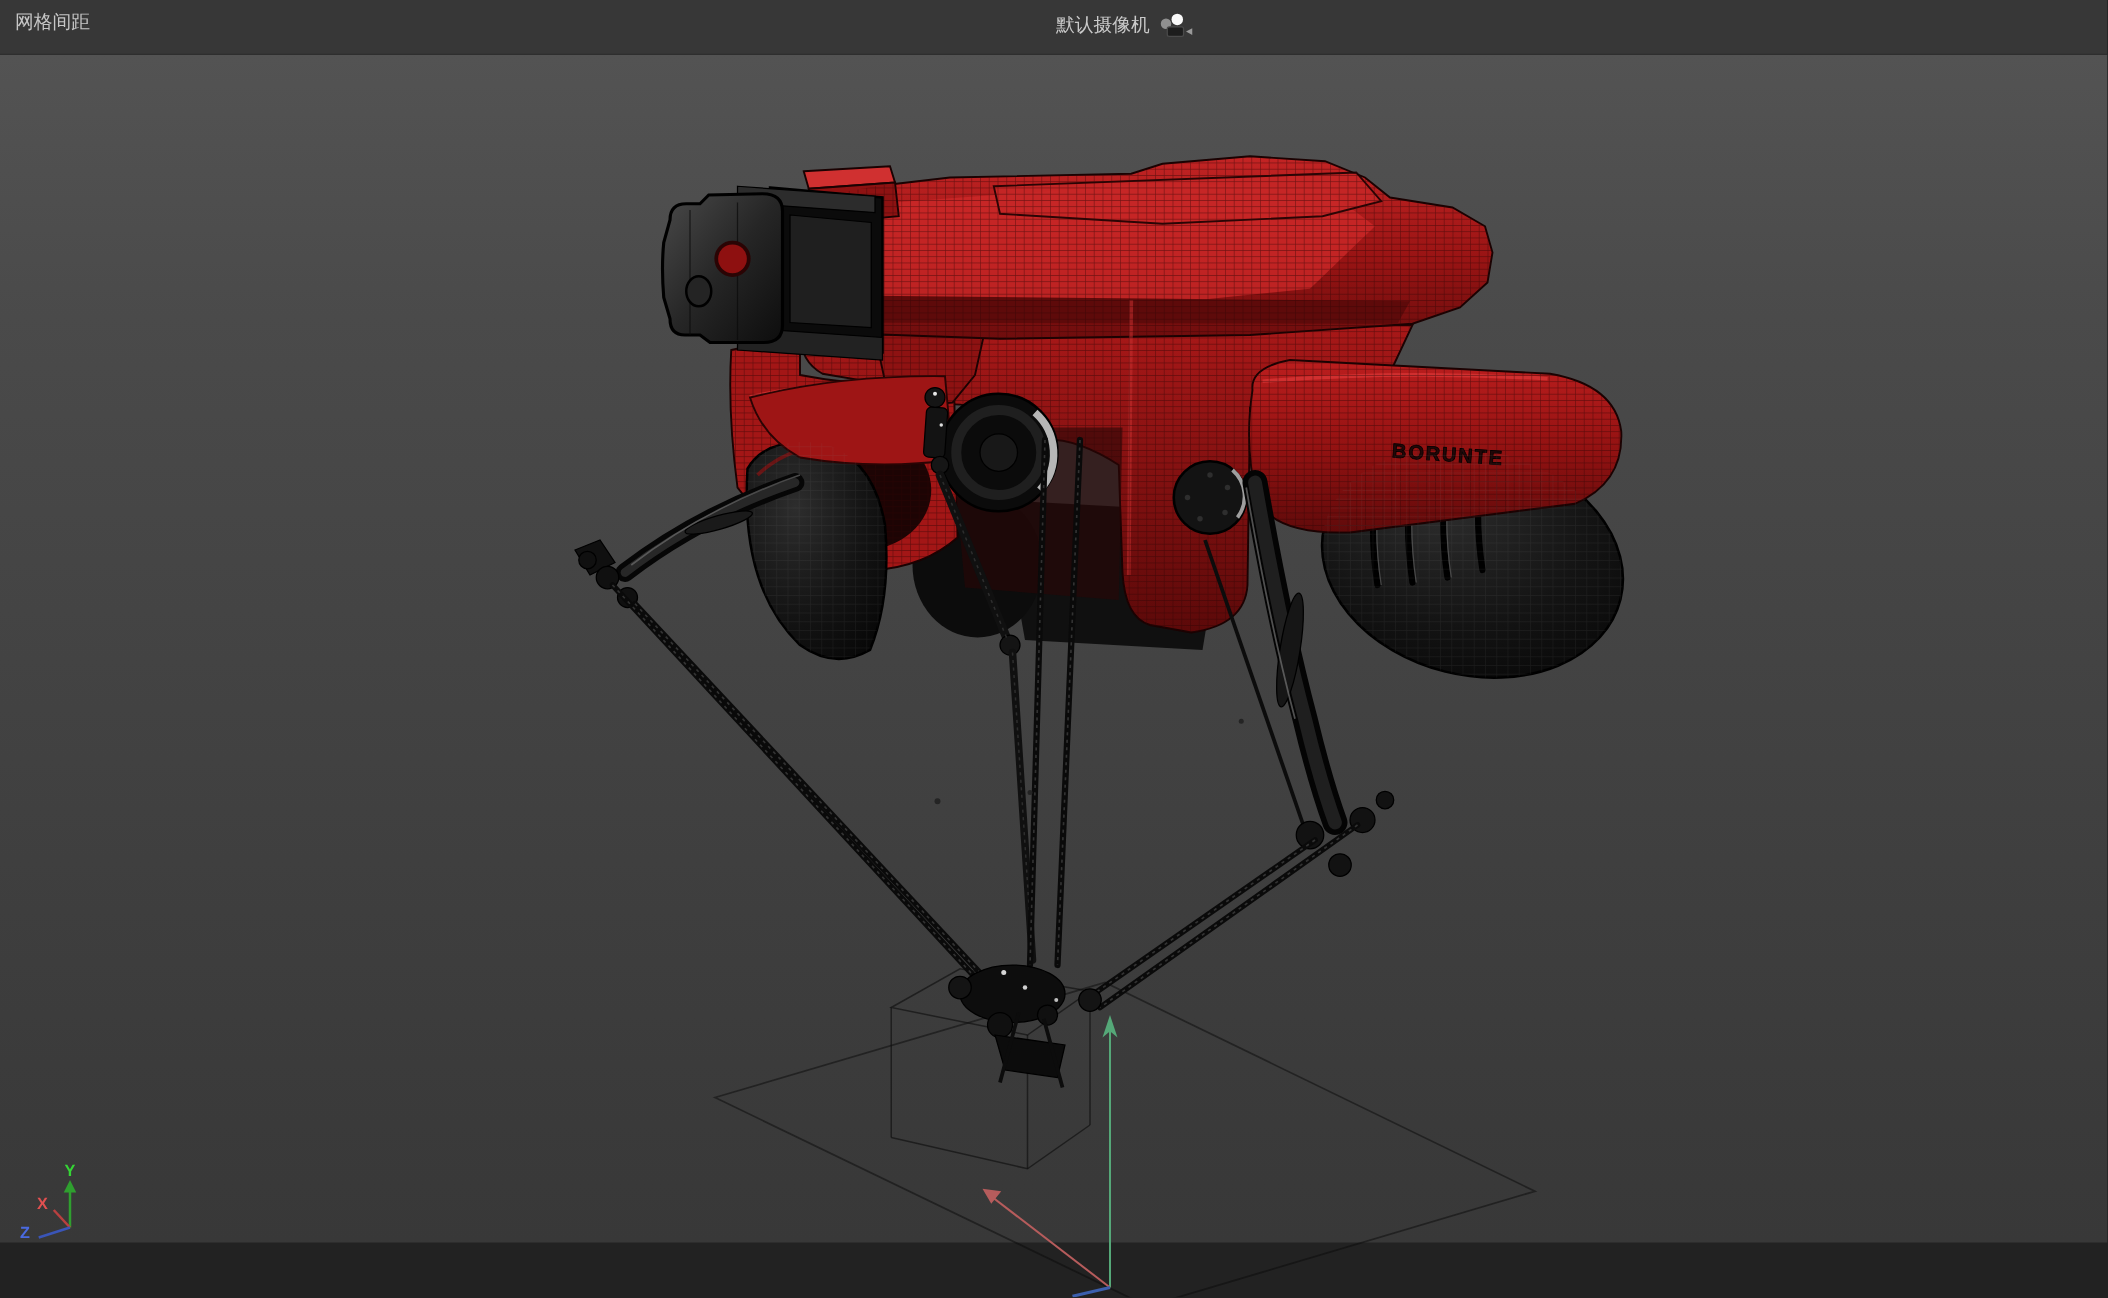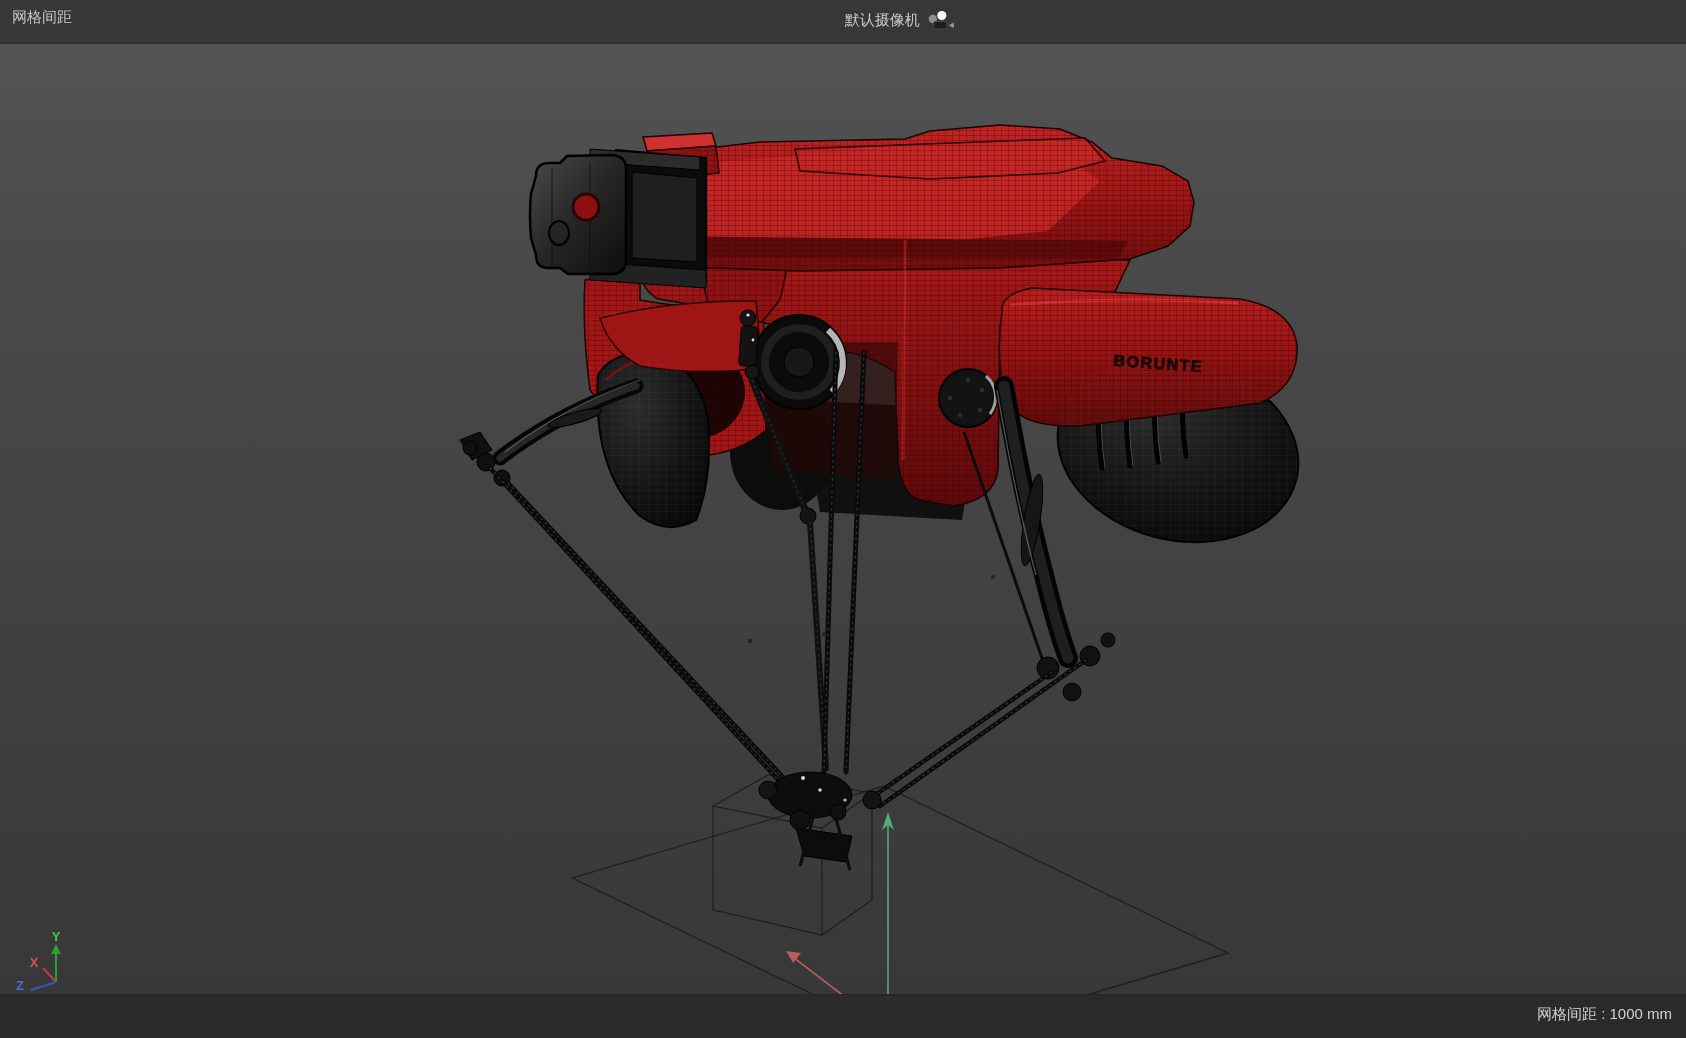--- a/index.html
+++ b/index.html
@@ -268,17 +268,14 @@
         <path d="M56,944 L51,954 L61,954 Z" fill="#2f9f2f"></path>
         <path d="M56,982 L43,968" stroke="#b94040" stroke-width="2"></path>
         <path d="M56,982 L31,990" stroke="#3a55b8" stroke-width="2"></path>
         <text x="56" y="941" text-anchor="middle" font-size="13" font-weight="bold" fill="#35d435">Y</text>
         <text x="34" y="967" text-anchor="middle" font-size="13" font-weight="bold" fill="#e05050">X</text>
         <text x="20" y="990" text-anchor="middle" font-size="13" font-weight="bold" fill="#4a6ae0">Z</text>
       </g>
     </svg>
   </div>
 
-  <div class="status-bar">
-    <span class="grid-label">网格间距 : 1000 mm</span>
-  </div>
 
 </div>
 
 </body></html>

